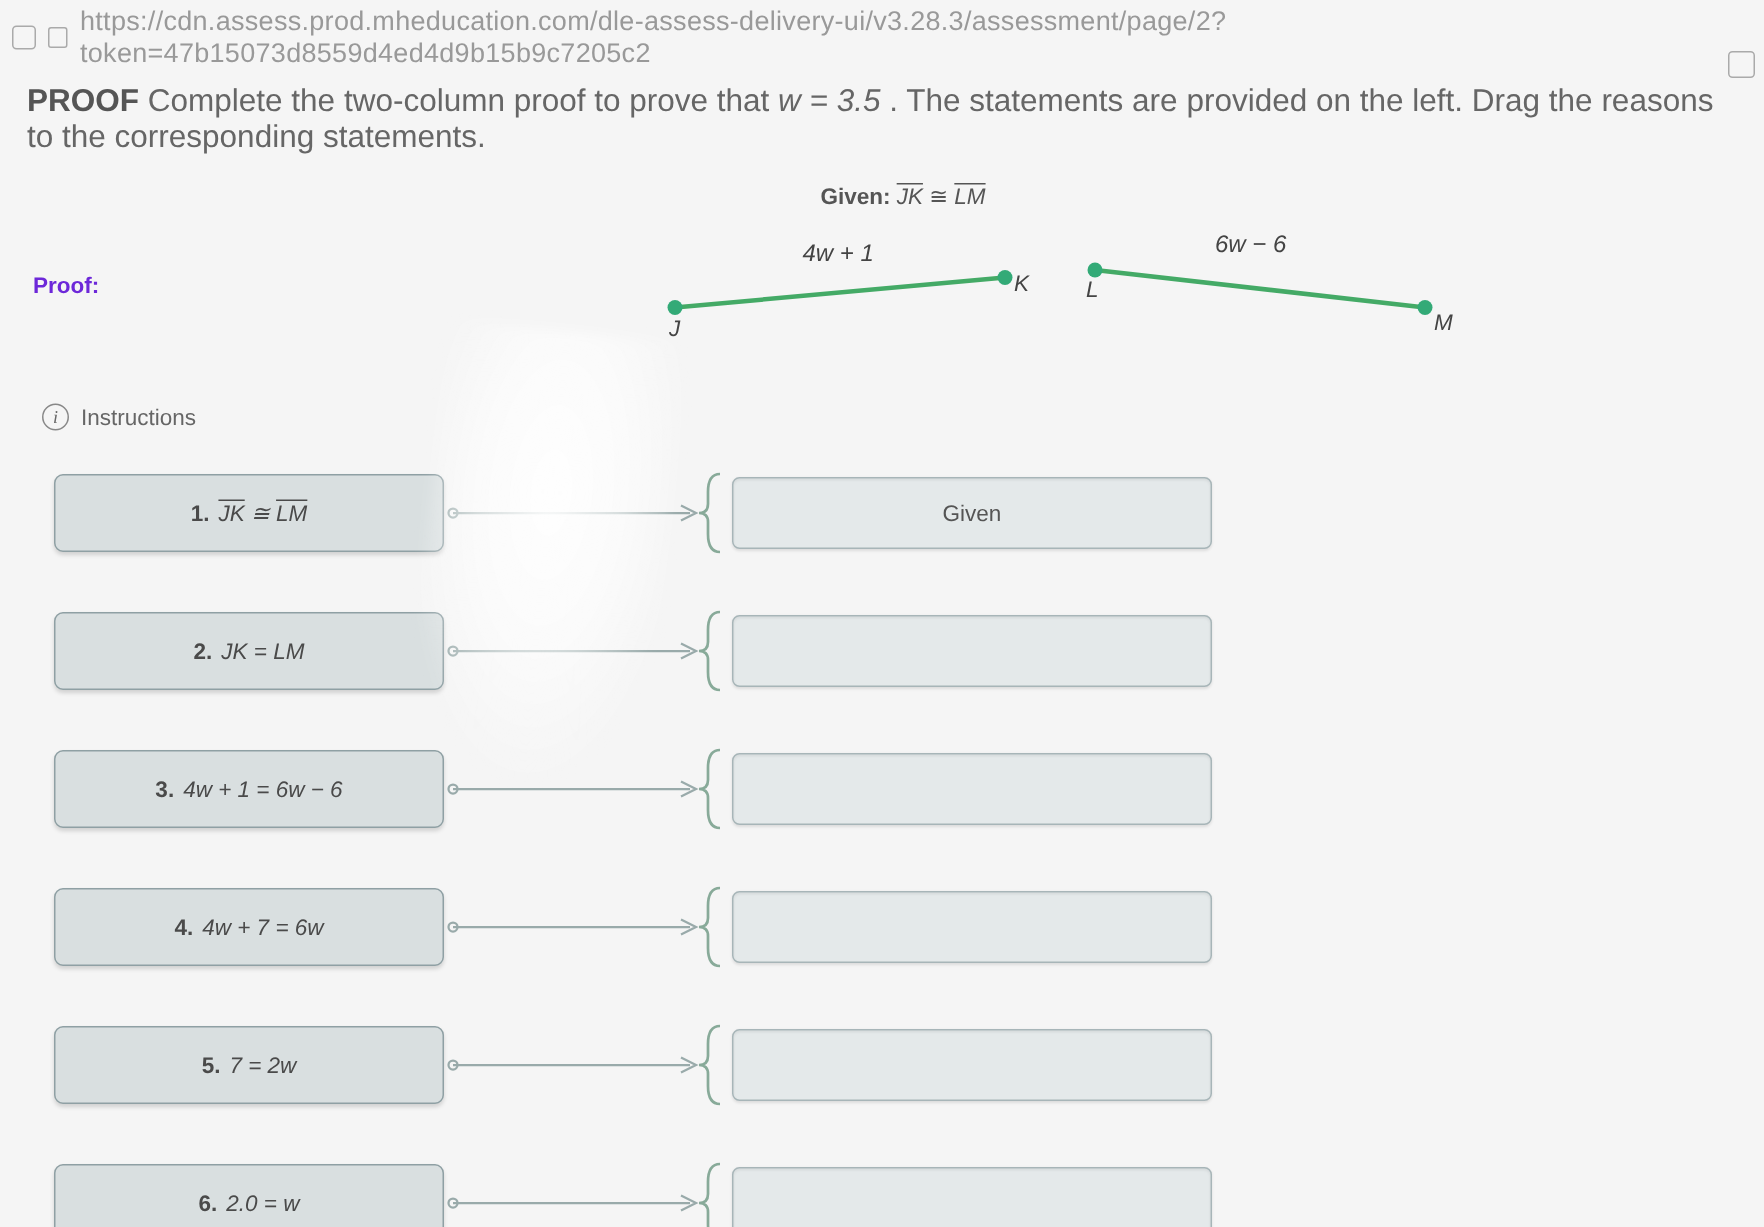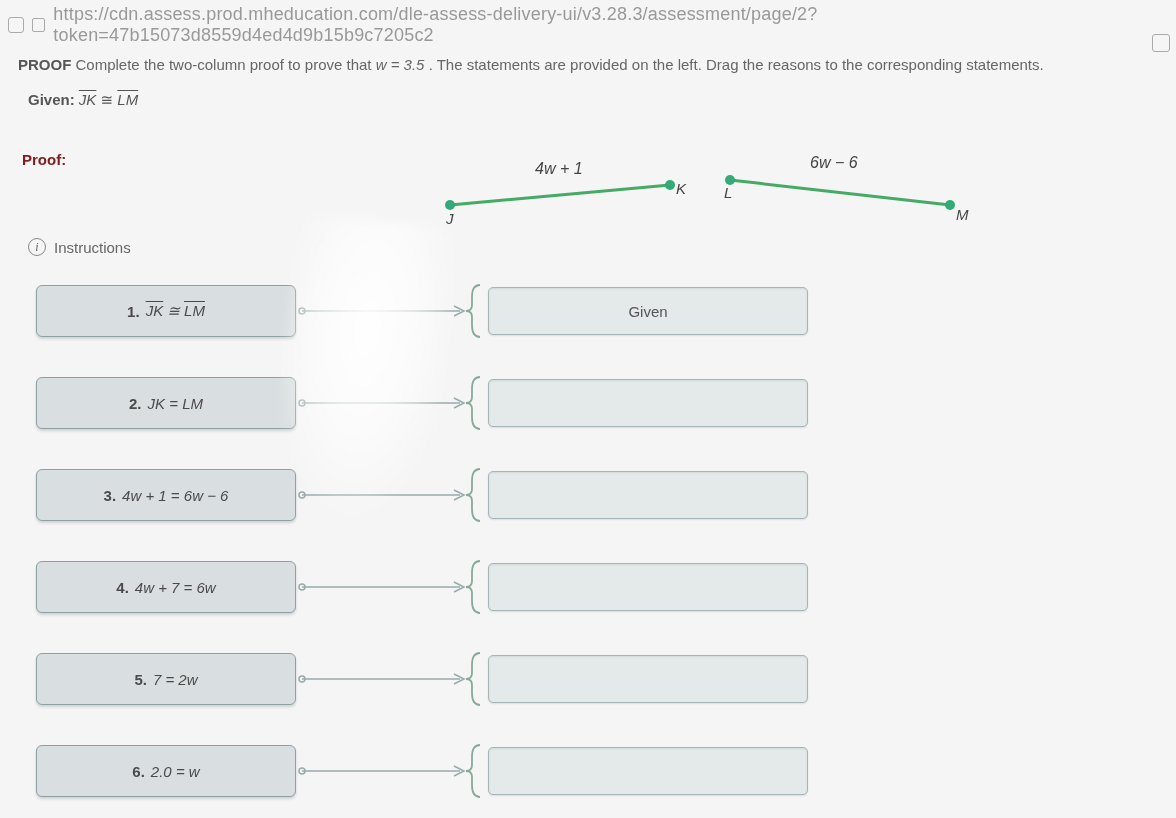--- a/index.html
+++ b/index.html
@@ -29,35 +29,35 @@
   .pin-icon {
     width: 14px; height: 14px;
     border: 1.5px solid #aaa;
     border-radius: 2px;
     display:inline-block;
     position:relative;
   }
   .url { color:#999; letter-spacing:0.2px; font-size:18px; }
   .problem {
     padding: 6px 18px 0 18px;
-    font-size: 15px;
+    font-size: 21px;
     color:#666;
   }
   .problem b { color:#555; font-weight:bold; }
   .given-prove {
     padding: 18px 0 0 28px;
     font-size: 15px;
     color:#555;
   }
-  .given-prove .row { margin-bottom:4px; }
+  .given-prove .row { margin-bottom:4px;text-align:center; }
   .overline { text-decoration: overline; font-style: italic; }
   .proof-label {
     padding: 38px 0 0 22px;
     font-size: 15px;
-    color:#7f1d1d;
+    color:#6d28d9;
     font-weight:bold;
   }
   .diagram {
     position:absolute;
     top: 150px;
     left: 440px;
     width: 560px;
     height: 80px;
   }
   .diagram svg { overflow: visible; }

